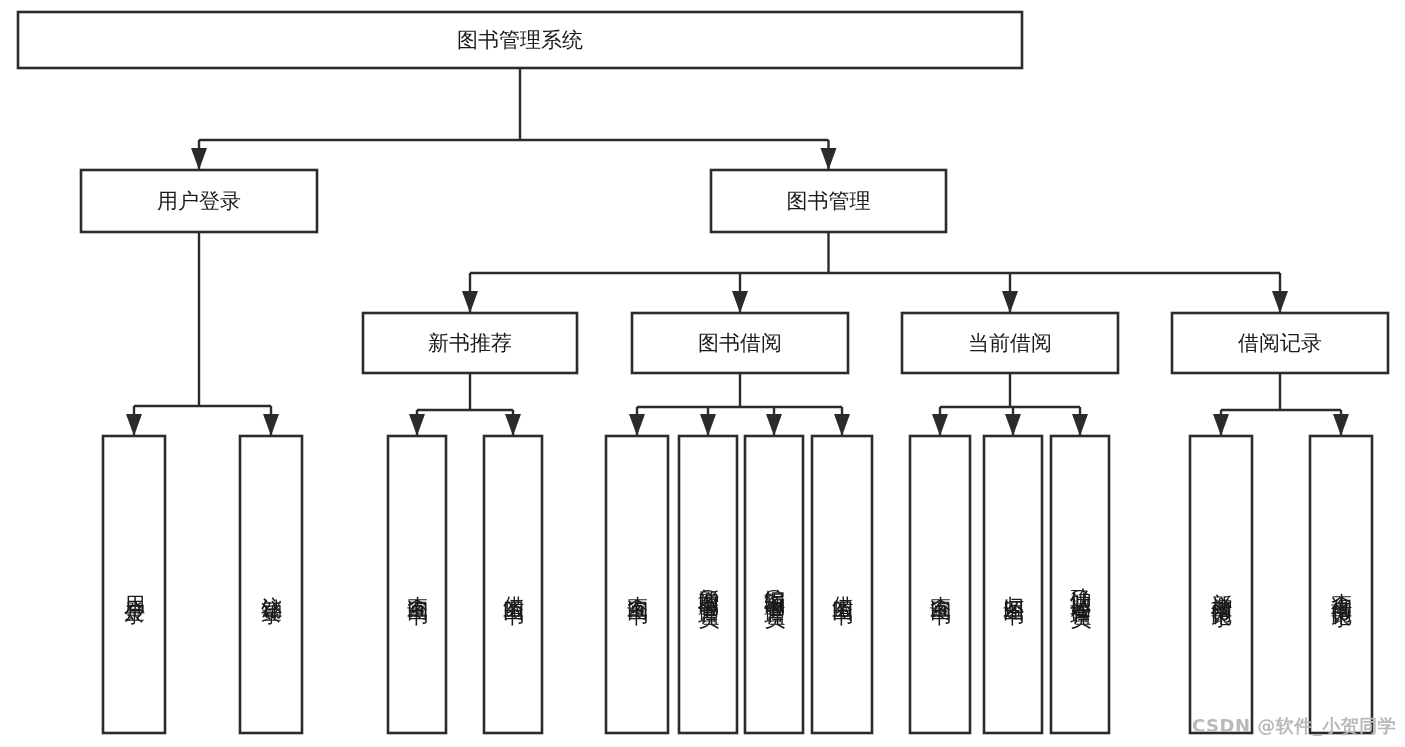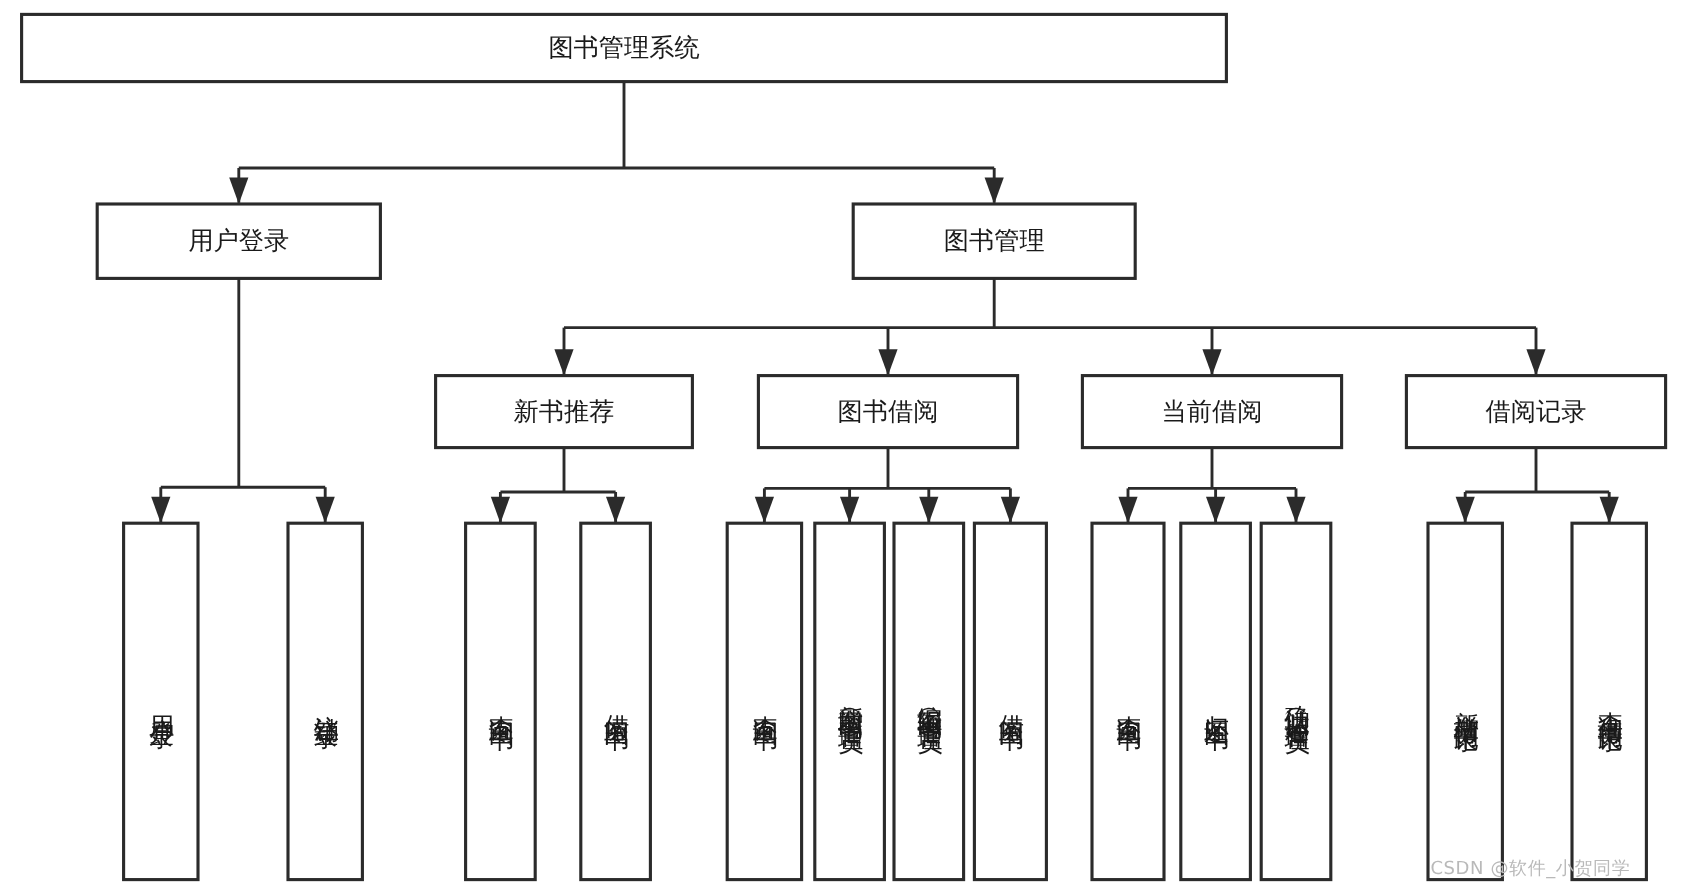--- a/index.html
+++ b/index.html
@@ -61,24 +61,25 @@
     display: flex;
     align-items: center;
     justify-content: center;
     text-align: center;
     white-space: nowrap;
     pointer-events: none;
   }
   .watermark {
     position: absolute;
     font-family: "DejaVu Sans", "Liberation Sans", sans-serif;
-    font-size: 15px;
+    font-size: 18px;
     color: #b9b9b9;
     white-space: nowrap;
     letter-spacing: 0.5px;
+    font-weight: bold;
   }
 </style>
 </head>
 <body>
 
 <div id="diagram-root">
 
   <svg id="flow-svg" viewBox="0 0 1405 747" xmlns="http://www.w3.org/2000/svg">
     <g id="connectors-layer">
         <line class="connector" x1="520" y1="68" x2="520" y2="140"></line>

